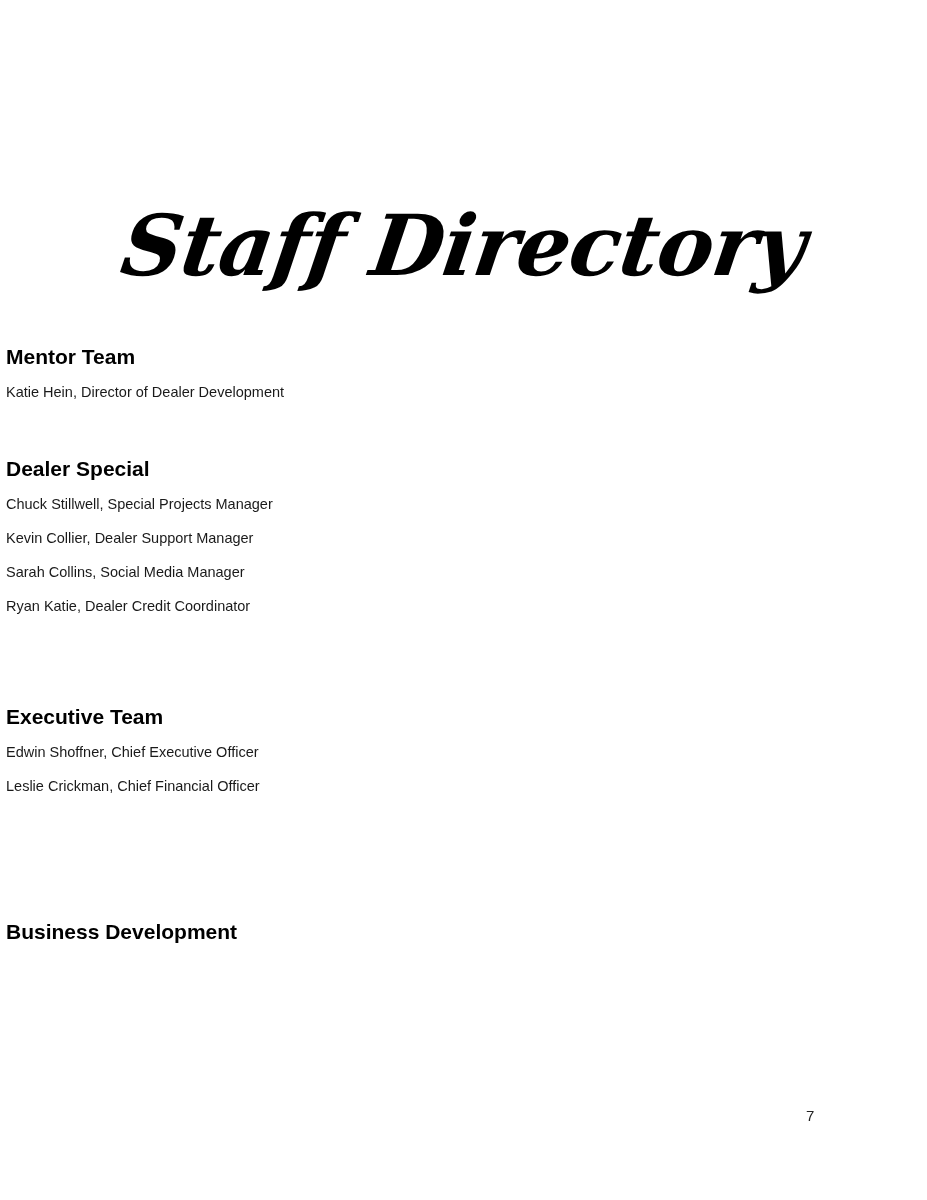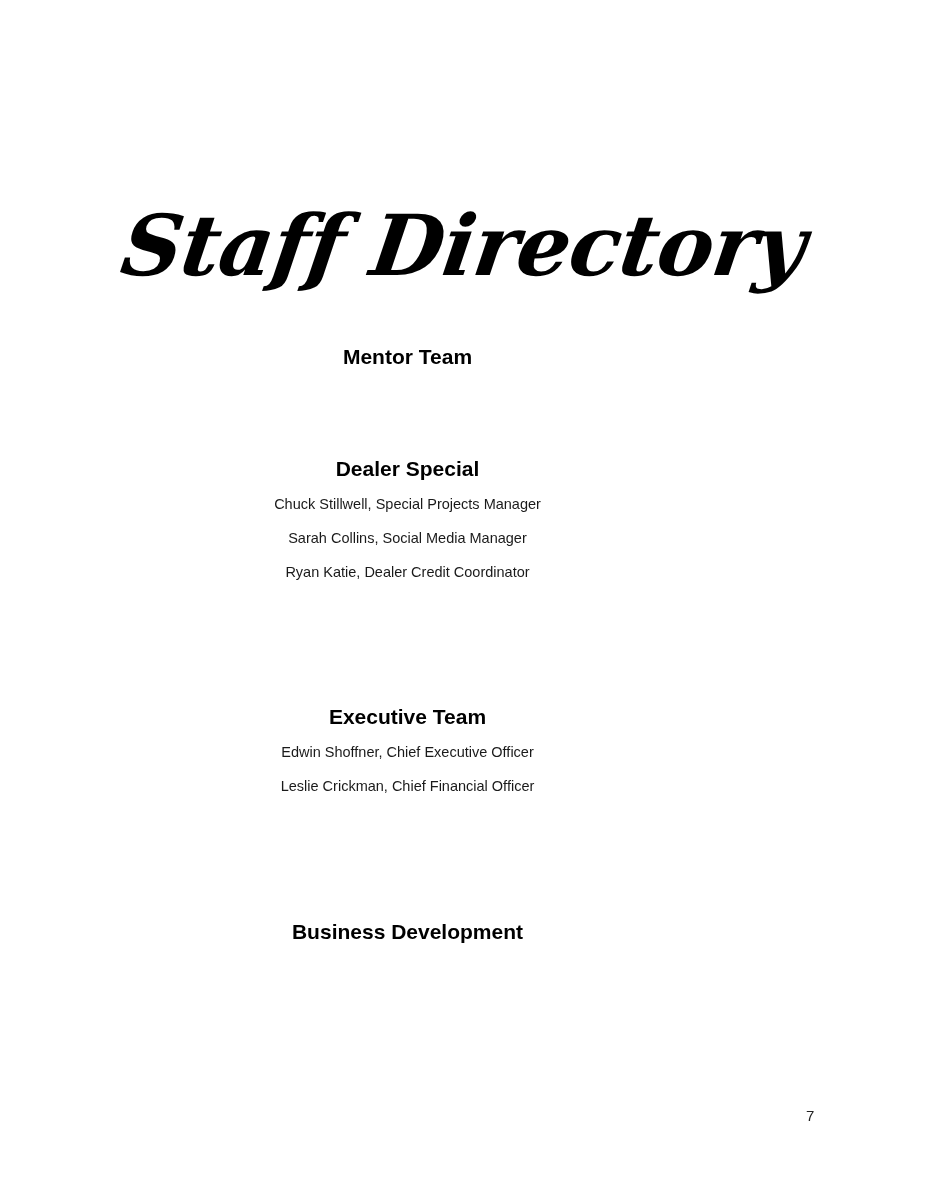--- a/index.html
+++ b/index.html
@@ -8,46 +8,50 @@
       font-family: "Liberation Sans", "DejaVu Sans", sans-serif; color: #111;
     }
     .title {
       position: absolute; left: 0; width: 927px; top: 196px;
       text-align: center;
       font-family: "DejaVu Serif", serif;
       font-style: italic; font-weight: bold;
       font-size: 84px; letter-spacing: -1px; color: #000;
       transform: skewX(-8deg);
     }
-    .section { position: absolute; left: 0; width: 815px; text-align: center; }
+    .section { position: absolute; left: 6px; width: 815px; }
     .section h2 {
       margin: 0; font-size: 21px; font-weight: bold; color: #000;
       font-family: "Liberation Sans", sans-serif; height: 26px; line-height: 26px;
     }
     .section .people { margin-top: 13px; }
     .section .person {
       font-size: 14.5px; height: 34px; line-height: 18px; color: #1a1a1a;
     }
     .page-num {
       position: absolute; left: 806px; top: 1107px; font-size: 15px; color: #222;
     }
   </style>
 </head>
 <body>
 
 <div class="title">Staff Directory</div>
 
 <div class="section" style="top:344px;">
   <h2>Mentor Team</h2>
+  <div class="people">
+    <div class="person">Katie Hein, Director of Dealer Development</div>
+  </div>
 </div>
 
 <div class="section" style="top:456px;">
   <h2>Dealer Special</h2>
   <div class="people">
     <div class="person">Chuck Stillwell, Special Projects Manager</div>
+    <div class="person">Kevin Collier, Dealer Support Manager</div>
     <div class="person">Sarah Collins, Social Media Manager</div>
     <div class="person">Ryan Katie, Dealer Credit Coordinator</div>
   </div>
 </div>
 
 <div class="section" style="top:704px;">
   <h2>Executive Team</h2>
   <div class="people">
     <div class="person">Edwin Shoffner, Chief Executive Officer</div>
     <div class="person">Leslie Crickman, Chief Financial Officer</div>

